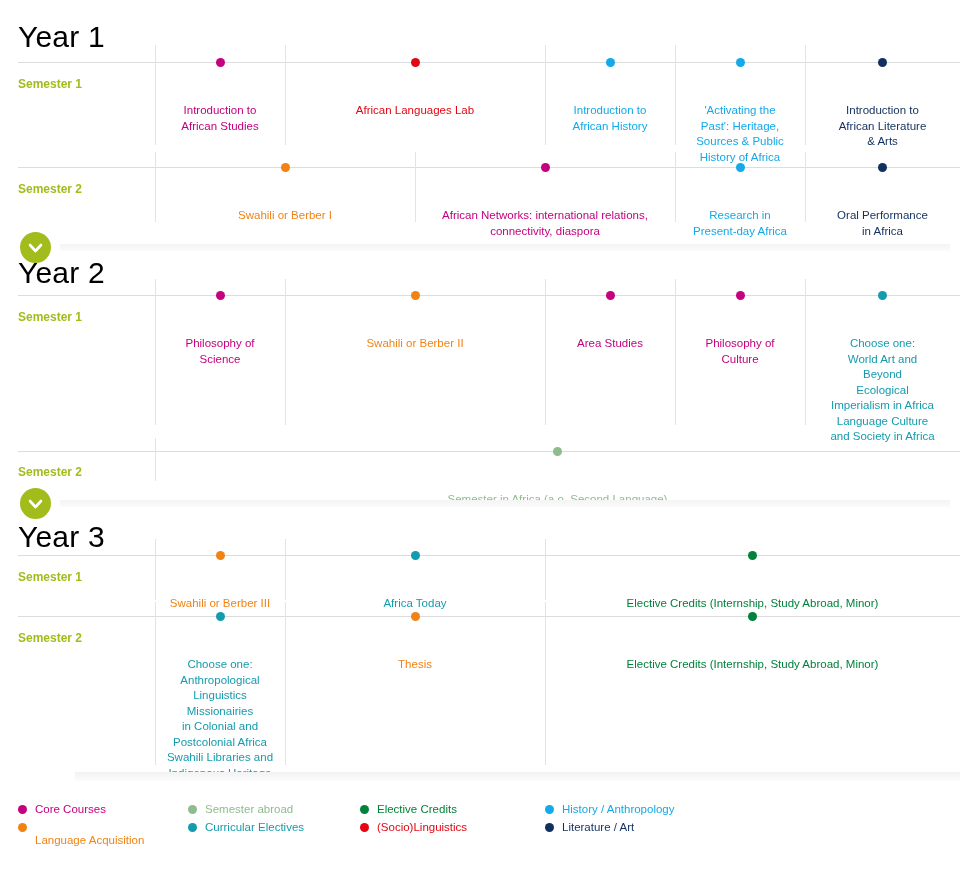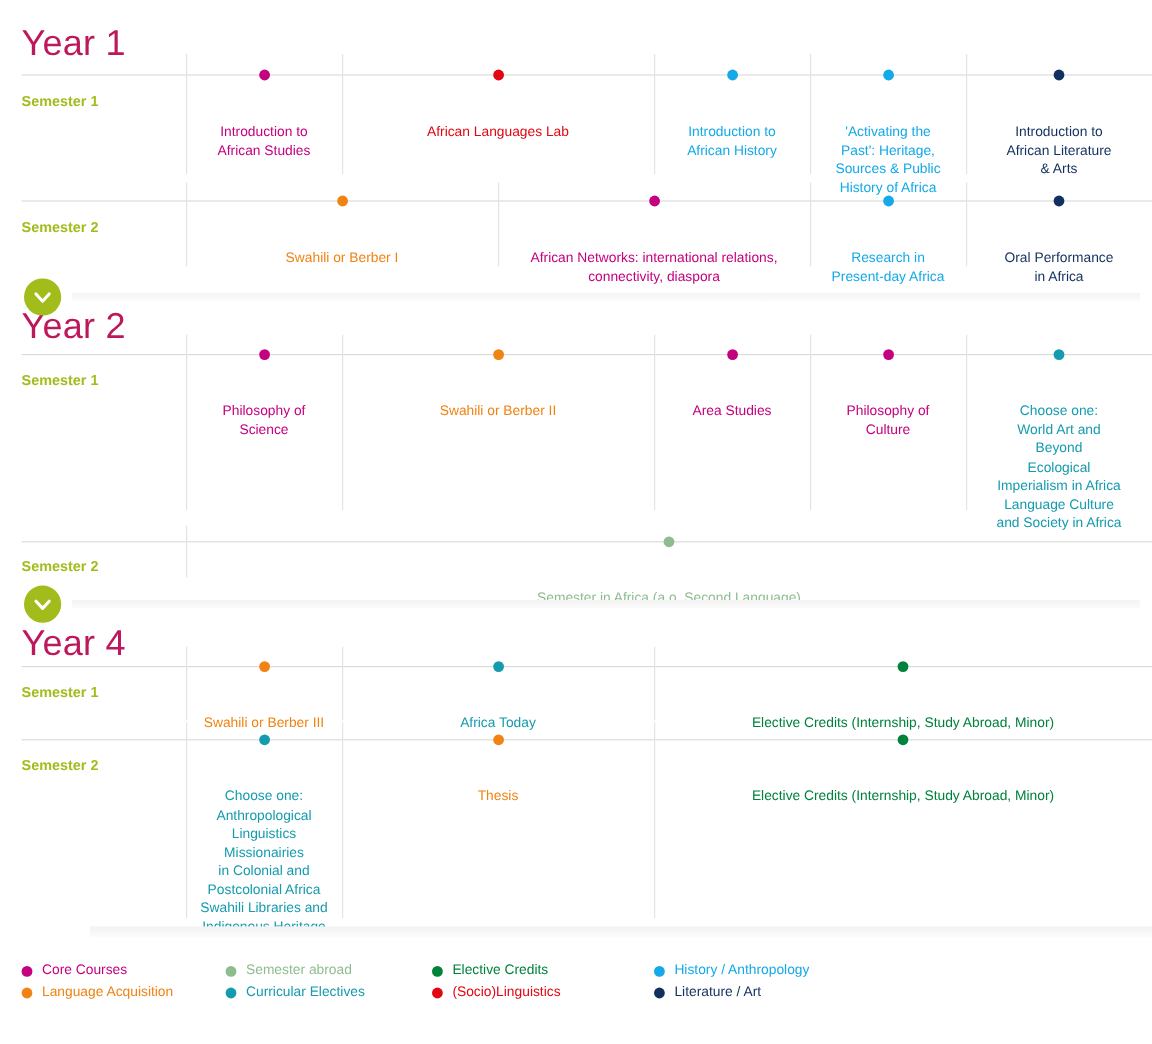--- a/index.html
+++ b/index.html
@@ -12,21 +12,21 @@
   }
   #root { position: relative; width: 960px; height: 870px; }
 
   
   .year-title {
     position: absolute;
     left: 18px;
     font-size: 30px;
     font-weight: 300;
     letter-spacing: .2px;
-    color: #be185d;
+    color: #000000;
     line-height: 1;
     white-space: nowrap;
   }
 
   
   .sem-label {
     position: absolute;
     left: 18px;
     font-size: 12px;
     font-weight: bold;
@@ -212,21 +212,21 @@
 Language Culture
 and Society in Africa</div>
     </div>
     <div class="track" style="top: 451px; background: rgb(220, 220, 220);"></div>
     <div class="sem-label" style="top: 466px; color: rgb(162, 188, 27);">Semester 2</div>
     <div class="vrule" style="left: 155px; top: 438px; height: 43px;"></div>
     <div class="cell" style="left: 155px; width: 805px; top: 451px;">
       <span class="dot" style="background: rgb(143, 188, 143);"></span>
       <div class="cell-label" style="color: rgb(143, 188, 143);">Semester in Africa (a.o. Second Language)</div>
     </div>
-    <div class="year-title" style="top: 522px;">Year 4</div>
+    <div class="year-title" style="top: 522px;">Year 3</div>
     <div class="track" style="top: 555px; background: rgb(220, 220, 220);"></div>
     <div class="sem-label" style="top: 571px; color: rgb(162, 188, 27);">Semester 1</div>
     <div class="vrule" style="left: 155px; top: 539px; height: 61px;"></div>
     <div class="vrule" style="left: 285px; top: 539px; height: 61px;"></div>
     <div class="vrule" style="left: 545px; top: 539px; height: 61px;"></div>
     <div class="cell" style="left: 155px; width: 130px; top: 555px;">
       <span class="dot" style="background: rgb(240, 131, 19);"></span>
       <div class="cell-label" style="color: rgb(240, 131, 19);">Swahili or Berber III</div>
     </div>
     <div class="cell" style="left: 285px; width: 260px; top: 555px;">
@@ -274,21 +274,21 @@
       </svg>
     </button>
     <div class="bottom-band" style="top: 772px;"></div>
     <div class="legend">
       <div class="legend-item" style="left: 18px; top: 0px;">
         <span class="legend-dot" style="background: rgb(196, 1, 127);"></span>
         <span class="legend-text" style="color: rgb(196, 1, 127);">Core Courses</span>
       </div>
       <div class="legend-item" style="left: 18px; top: 18px;">
         <span class="legend-dot" style="background: rgb(240, 131, 19);"></span>
-        <span class="legend-text" style="color: rgb(240, 131, 19);">Language Acquisition</span>
+        <span class="legend-text" style="color: rgb(240, 131, 19); margin-top: 13px;">Language Acquisition</span>
       </div>
       <div class="legend-item" style="left: 188px; top: 0px;">
         <span class="legend-dot" style="background: rgb(143, 188, 143);"></span>
         <span class="legend-text" style="color: rgb(143, 188, 143);">Semester abroad</span>
       </div>
       <div class="legend-item" style="left: 188px; top: 18px;">
         <span class="legend-dot" style="background: rgb(21, 155, 174);"></span>
         <span class="legend-text" style="color: rgb(21, 155, 174);">Curricular Electives</span>
       </div>
       <div class="legend-item" style="left: 360px; top: 0px;">

